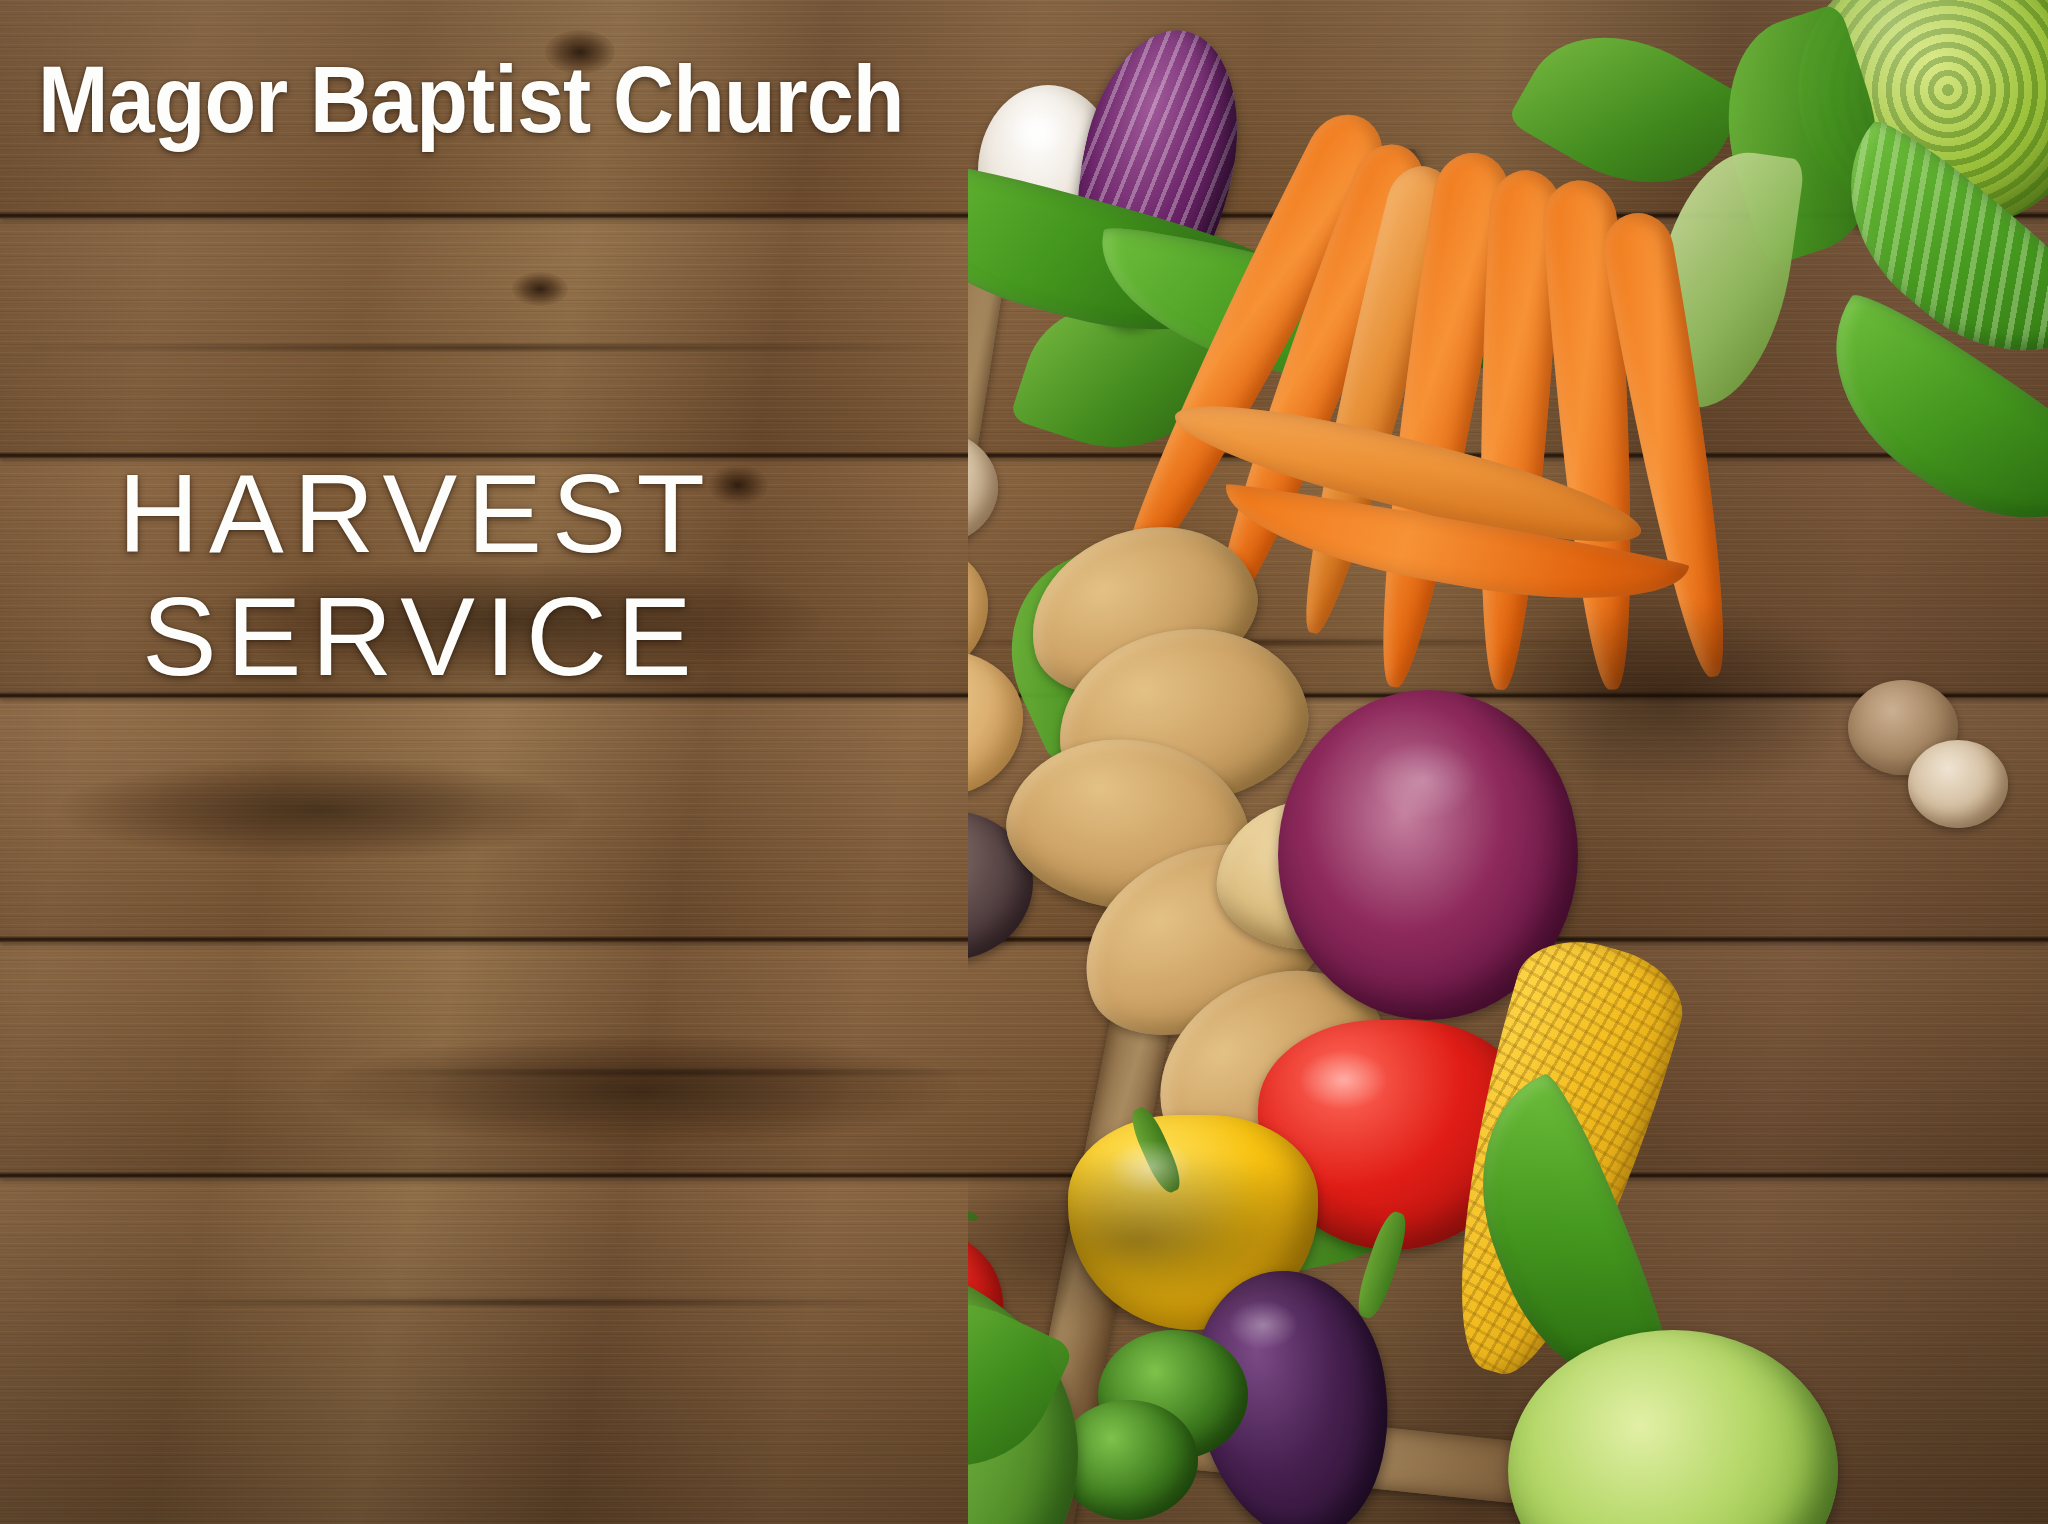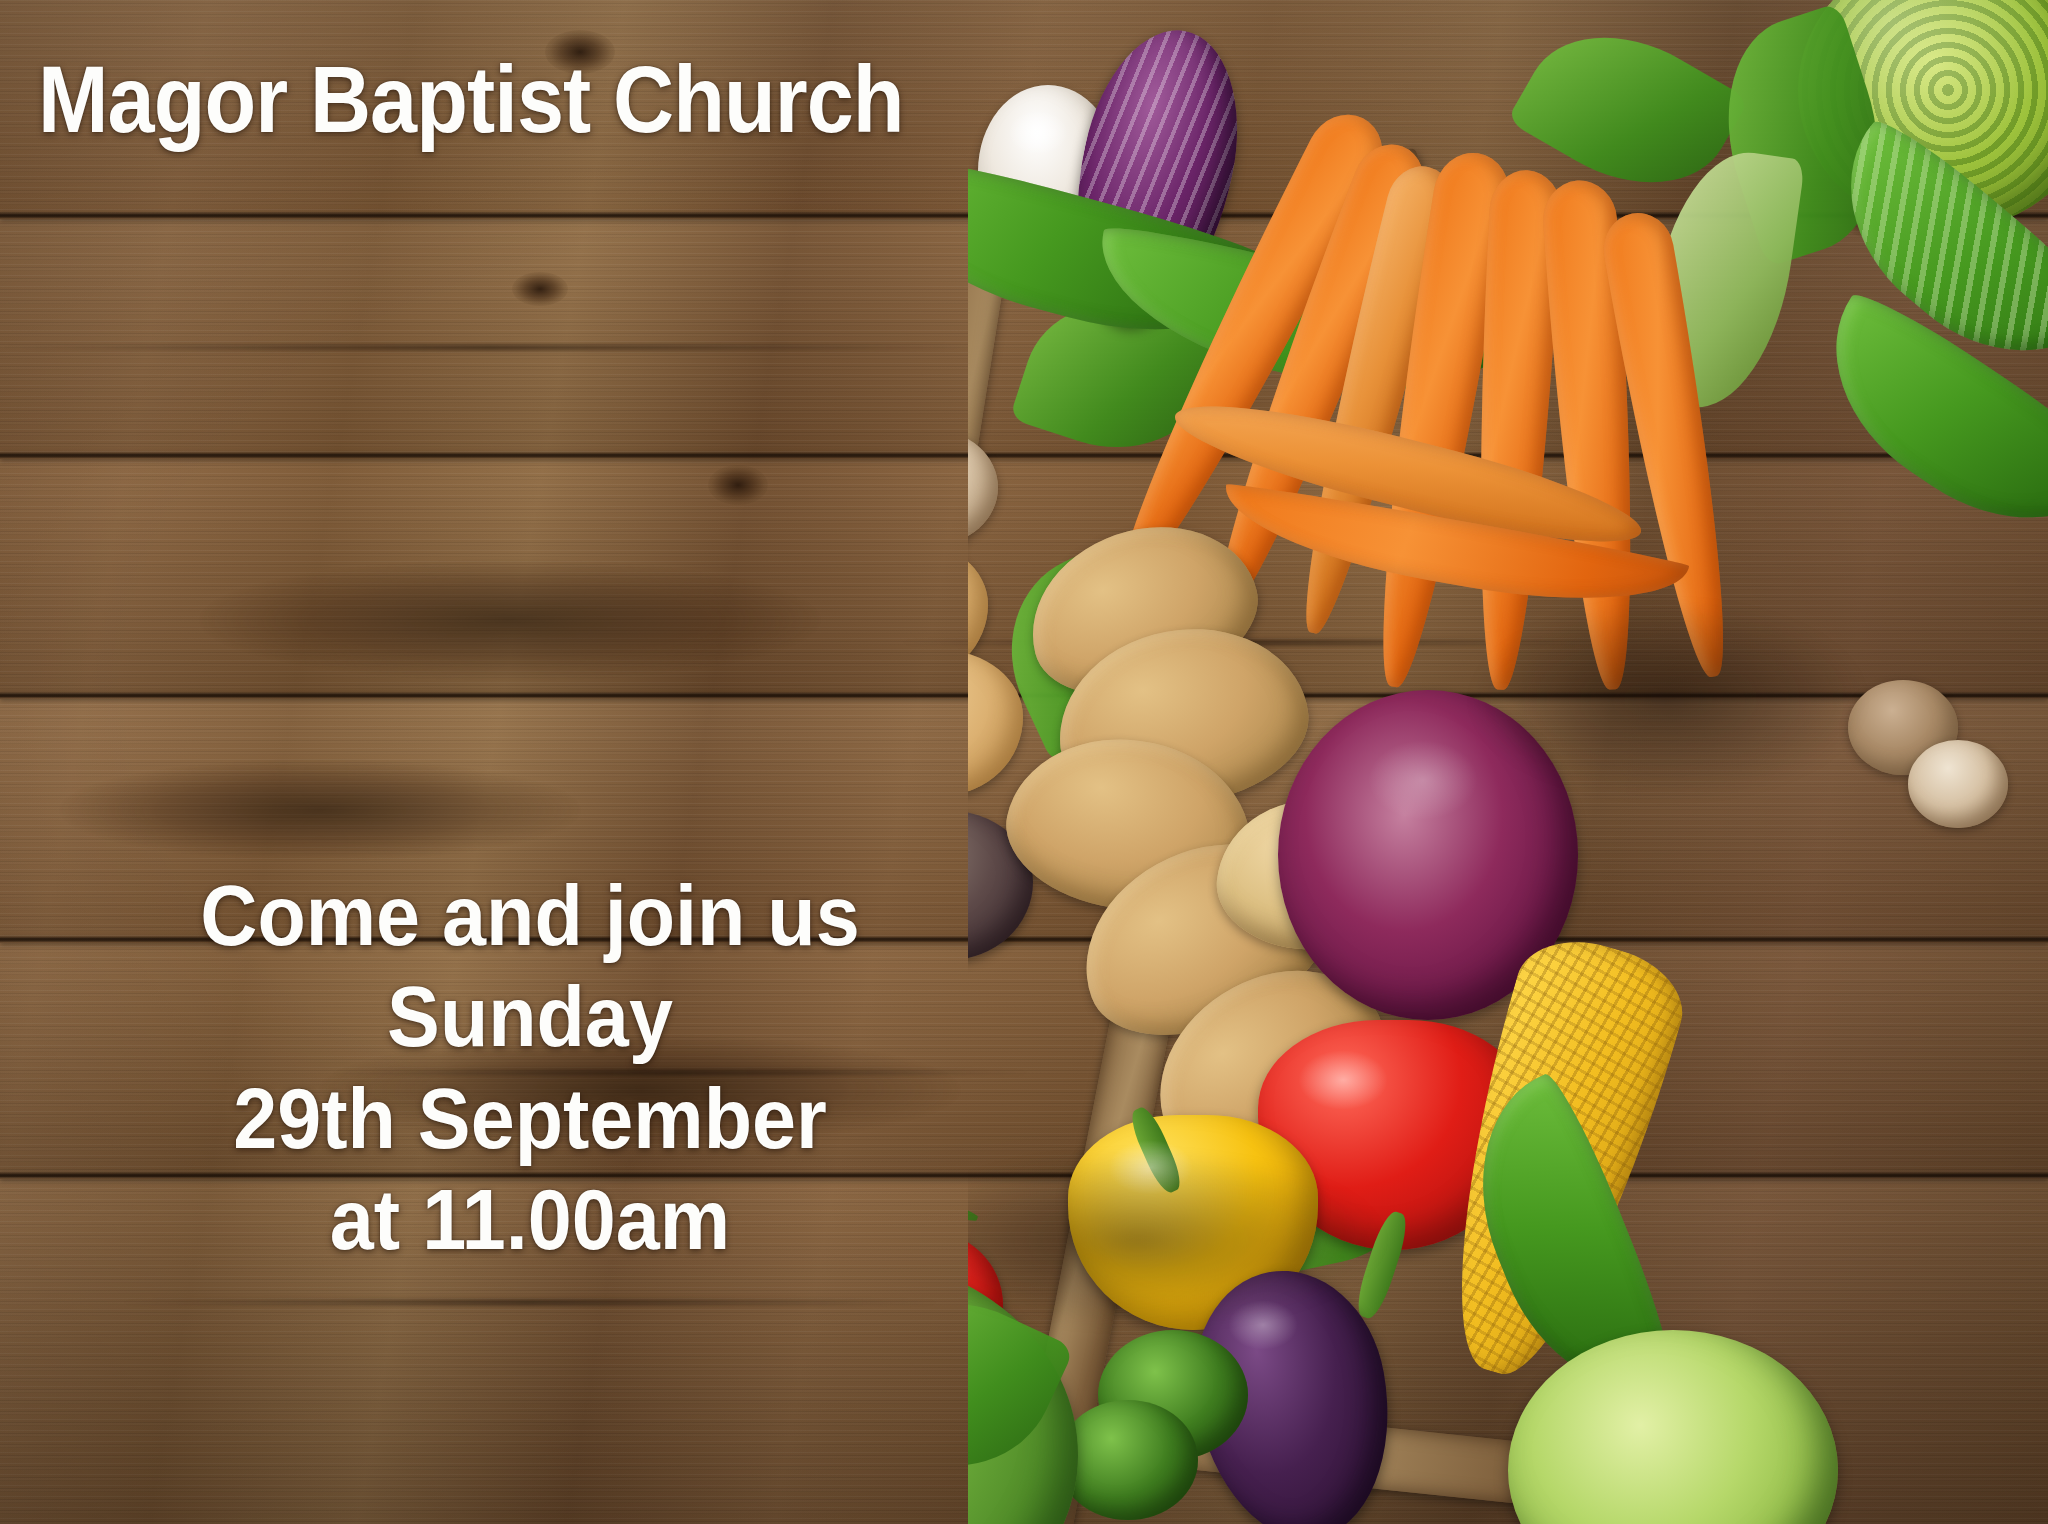--- a/index.html
+++ b/index.html
@@ -340,23 +340,19 @@
     <div class="cabbage" style="left:-360px;top:1255px;width:470px;height:400px;"></div>
 
     <div class="leaf" style="left:-110px;top:1300px;width:190px;height:170px;transform:rotate(25deg);"></div>
 
     <div class="shadow" style="left:-80px;top:1150px;width:500px;height:180px;"></div>
     <div class="shadow" style="left:500px;top:600px;width:400px;height:200px;"></div>
   </div>
 
   <div class="txt church">Magor Baptist Church</div>
 
-
-  <div class="ctaWrap">
-    <div class="txt cta" style="position:static;">
-      <span class="line">Come and join us</span>
-      <span class="line">Sunday</span>
-      <span class="line">29th September</span>
-      <span class="line">at 11.00am</span>
-    </div>
+  <div class="txt hs">
+    <span>HARVEST</span>
+    <span class="l2">SERVICE</span>
   </div>
 
+
 </div>
 
 </body></html>

